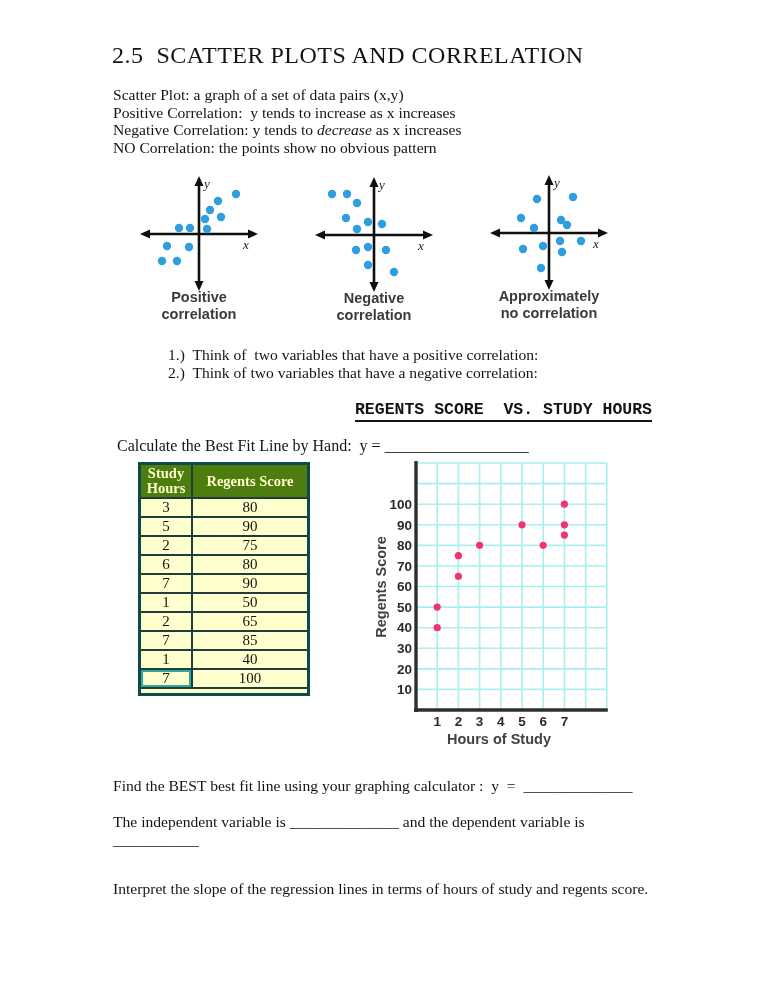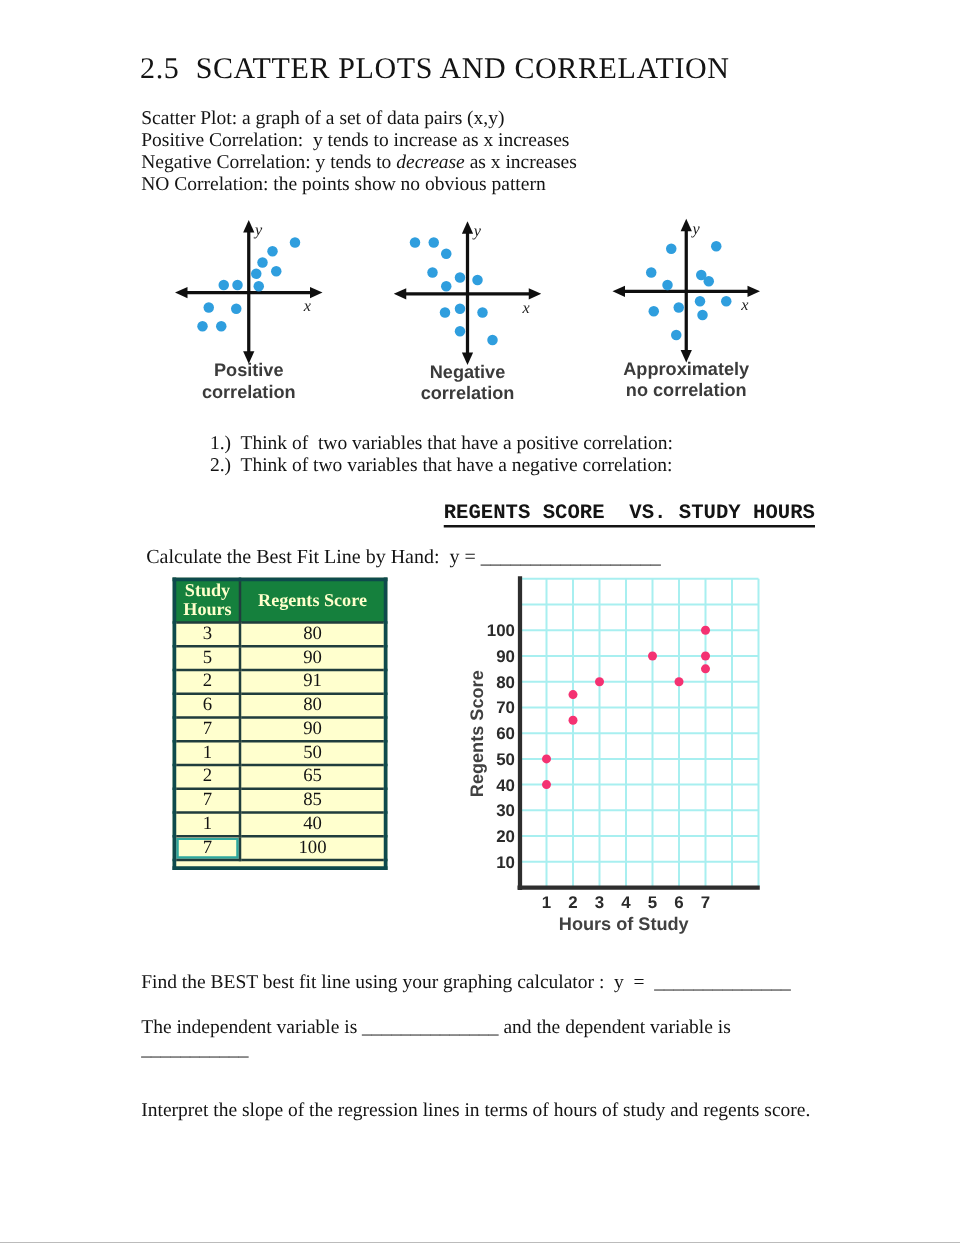--- a/index.html
+++ b/index.html
@@ -19,21 +19,21 @@
     font-weight:bold; font-size:14.5px; line-height:16.5px; color:#3b3b3b; }
   .heading-wrap { text-align:right;font-family:Liberation Mono, monospace; }
   .section-heading { display:inline-block; font-weight:bold; font-size:16.5px;
     border-bottom:2px solid #141414; padding-bottom:1px; }
   .calc-line { font-size:16px; }
   .bottom-line { font-size:15.6px;margin-top:14px; }
 
   
   table.data-table { border-collapse:collapse; border:3px solid #0e4a4c; background:#ffffce; }
   table.data-table th {
-    background:#15803d; color:#ffffcc; font-weight:bold; font-size:14.5px;
+    background:#4d7c0f; color:#ffffcc; font-weight:bold; font-size:14.5px;
     border:2px solid #203d3d; padding:1px 2px; line-height:15px; text-align:center;
   }
   table.data-table td {
     background:#ffffce; font-size:15px; text-align:center;
     border:2px solid #203d3d; padding:0 2px; height:17px; line-height:17px;
   }
   table.data-table .col-hours { width:46px; }
   table.data-table .col-score { width:110px; }
   table.data-table td.active-cell { box-shadow:inset 0 0 0 2px #2fa89e; }
   table.data-table tr.pad-row td { height:4px; border:none; }
@@ -159,21 +159,21 @@
         <tr>
           <td>3</td>
           <td>80</td>
         </tr>
         <tr>
           <td>5</td>
           <td>90</td>
         </tr>
         <tr>
           <td>2</td>
-          <td>91</td>
+          <td>75</td>
         </tr>
         <tr>
           <td>6</td>
           <td>80</td>
         </tr>
         <tr>
           <td>7</td>
           <td>90</td>
         </tr>
         <tr>

